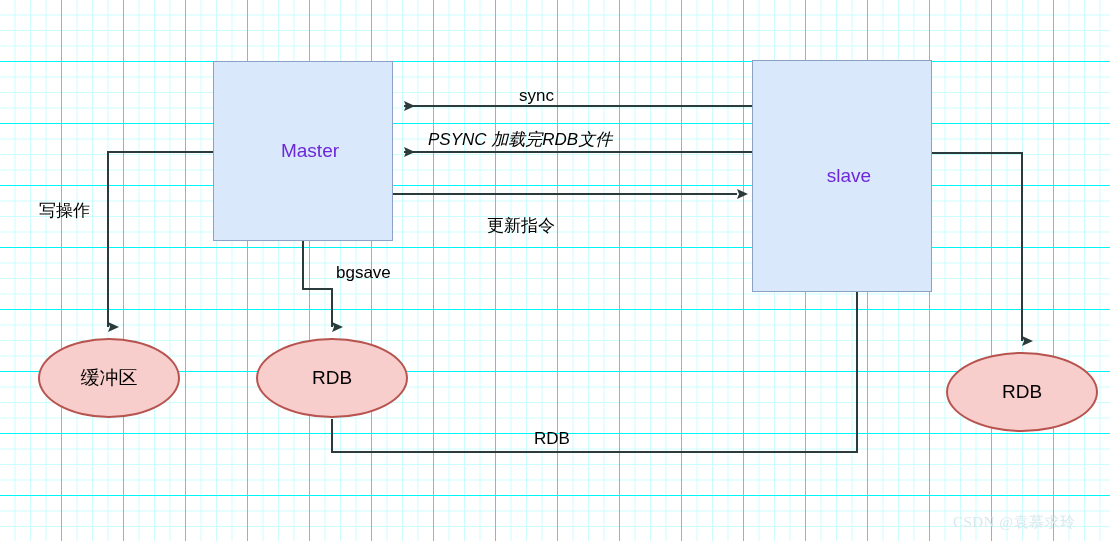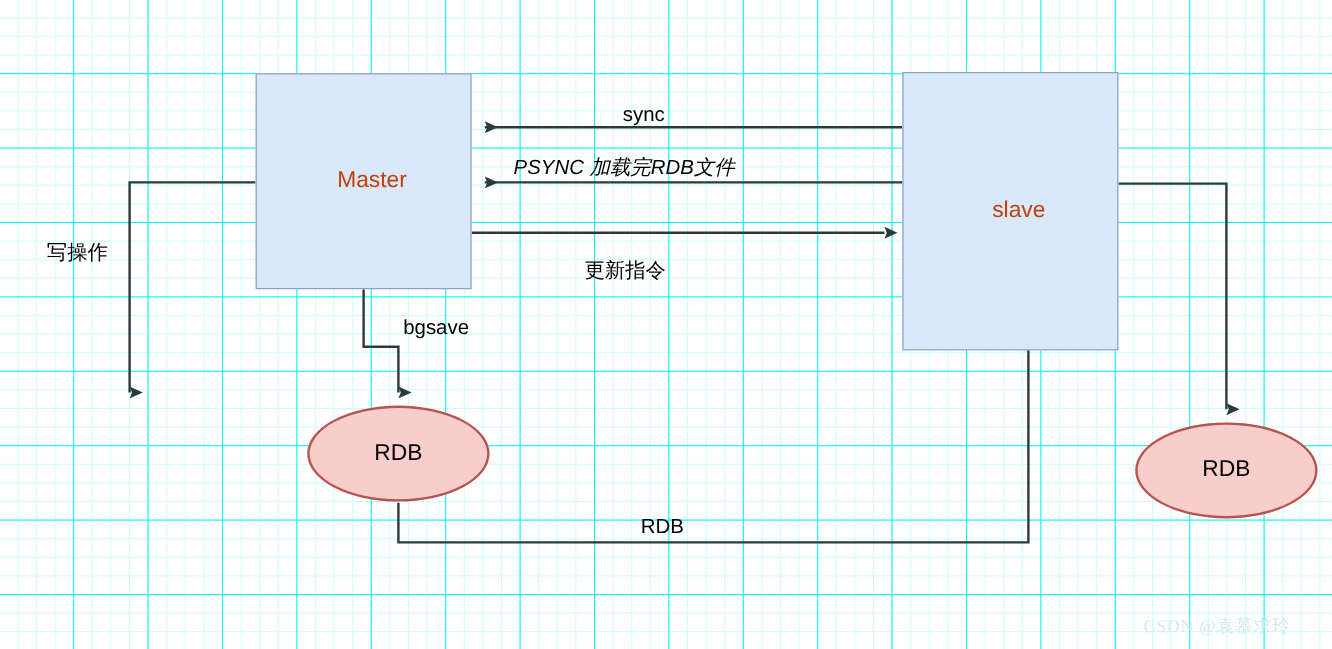--- a/index.html
+++ b/index.html
@@ -34,21 +34,21 @@
     height: 541px;
   }
   .node-box {
     position: absolute;
     background: #dae8fc;
     border: 1px solid #8ba2c4;
     box-sizing: border-box;
     display: flex;
     align-items: center;
     justify-content: center;
-    color: #c2410c;
+    color: #6d28d9;
     font-size: 19px;
     padding-left: 14px;
   }
   .node-ellipse {
     position: absolute;
     background: #f8cecc;
     border: 2px solid #b85450;
     border-radius: 50%;
     box-sizing: border-box;
     display: flex;
@@ -110,20 +110,23 @@
   </svg>
 
   <div class="node-box" style="left:213px; top:61px; width:180px; height:180px;">
     <span>Master</span>
   </div>
 
   <div class="node-box" style="left:752px; top:60px; width:180px; height:232px;">
     <span>slave</span>
   </div>
 
+  <div class="node-ellipse" style="left:38px; top:338px; width:142px; height:80px;">
+    <span>缓冲区</span>
+  </div>
 
   <div class="node-ellipse" style="left:256px; top:338px; width:152px; height:80px;">
     <span>RDB</span>
   </div>
 
   <div class="node-ellipse" style="left:946px; top:352px; width:152px; height:80px;">
     <span>RDB</span>
   </div>
 
   <div class="edge-label" style="left:519px; top:87px;">sync</div>

